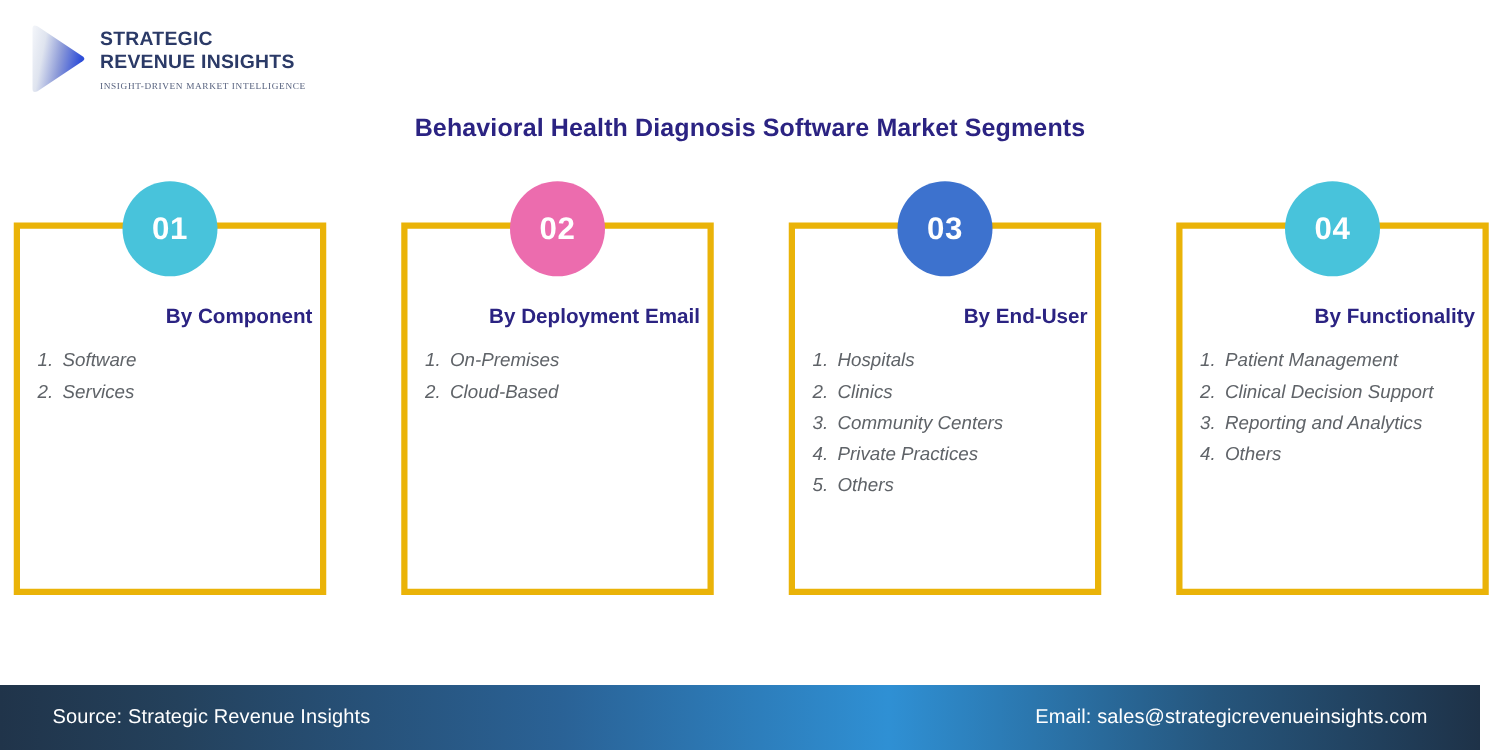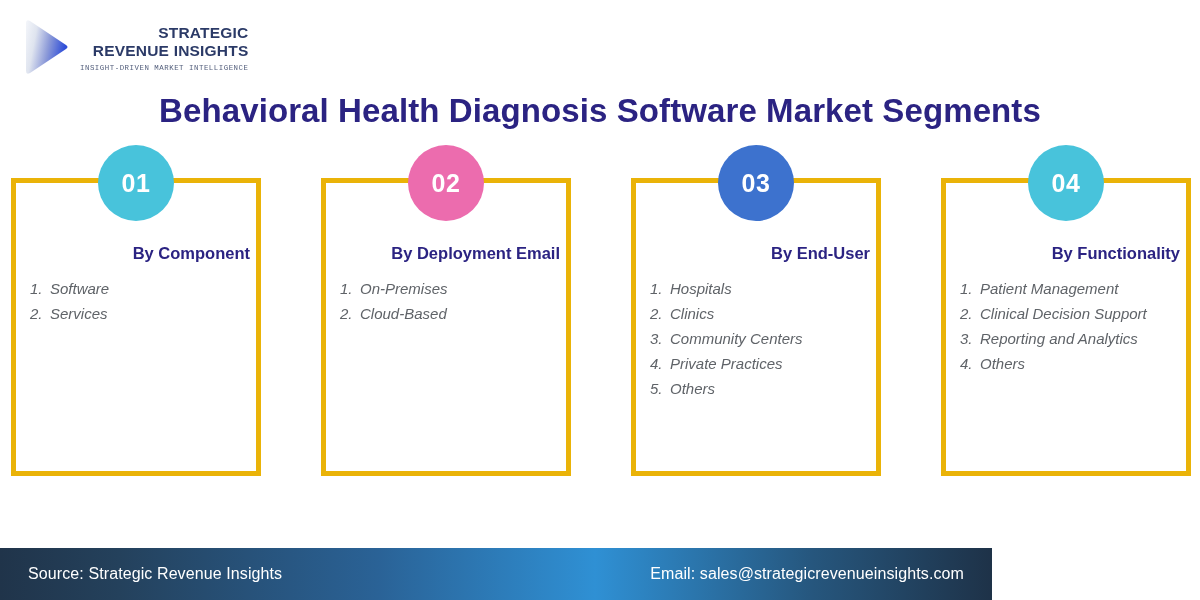--- a/index.html
+++ b/index.html
@@ -17,21 +17,20 @@
   }
 
   
   .logo-block {
     position: absolute;
     left: 22px;
     top: 18px;
     display: flex;
     align-items: center;
     gap: 10px;
-    text-align: right;
   }
   .logo-mark {
     width: 48px;
     height: 58px;
     flex: 0 0 auto;
   }
   .logo-text {
     display: flex;
     flex-direction: column;
     justify-content: center;
@@ -40,35 +39,35 @@
   .logo-line1, .logo-line2 {
     font-family: "Liberation Sans", sans-serif;
     font-weight: bold;
     font-size: 15.5px;
     letter-spacing: 0.2px;
     color: #2b3a67;
     line-height: 1.15;
   }
   .logo-tagline {
     margin-top: 5px;
-    font-family: Liberation Mono, monospace;
+    font-family: Liberation Serif, serif;
     font-size: 7.4px;
     letter-spacing: 0.52px;
     color: #55607d;
     white-space: nowrap;
   }
 
   
   .page-title {
     position: absolute;
     top: 92px;
     left: 0;
     width: 1200px;
     text-align: center;
-    font-size: 33px;
+    font-size: 20px;
     font-weight: bold;
     color: #2b2382;
     letter-spacing: 0.1px;
   }
 
   
   .cards-row {
     position: absolute;
     top: 178px;
     left: 11px;
@@ -135,33 +134,33 @@
     display: inline-block;
     width: 20px;
     text-indent: 0;
   }
 
   
   .footer {
     position: absolute;
     left: 0;
     bottom: 0;
-    width: 992px;
+    width: 1184px;
     height: 52px;
     background: linear-gradient(90deg,
       #20344a 0%,
       #24415c 12%,
       #2a6296 38%,
       #2f90d4 60%,
       #26567d 82%,
       #1e3248 100%);
     display: flex;
     align-items: center;
     justify-content: space-between;
-    padding: 0 28px;
+    padding: 0 42px;
   }
   .footer-text {
     color: #ffffff;
     font-size: 16px;
     letter-spacing: 0.1px;
   }
 </style>
 </head>
 <body>
 

